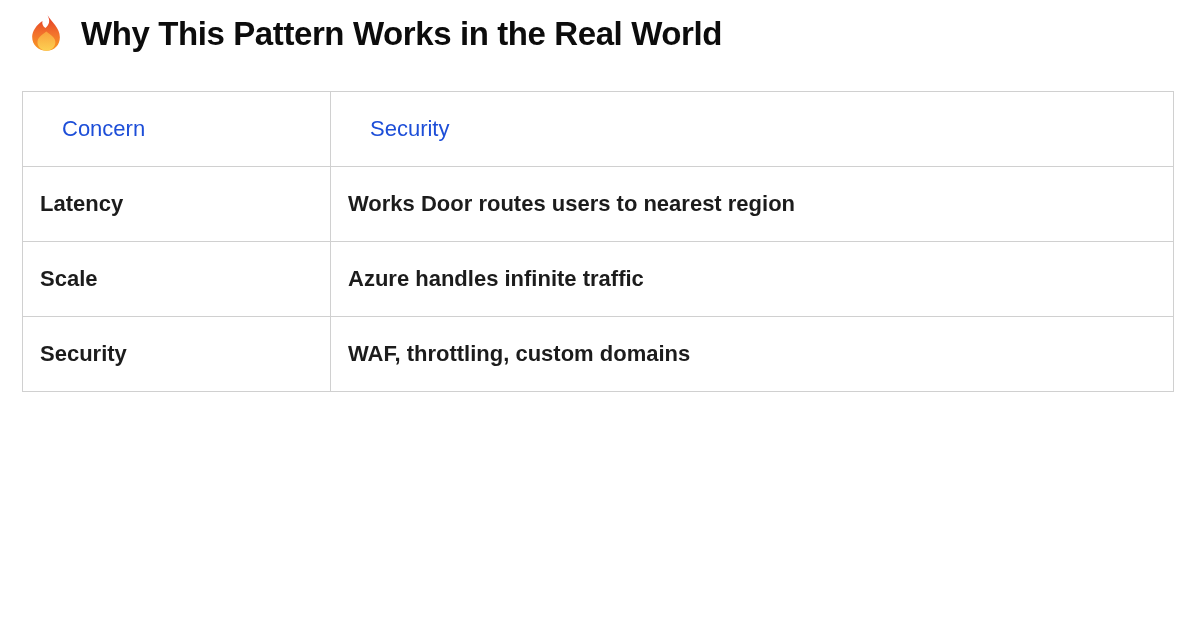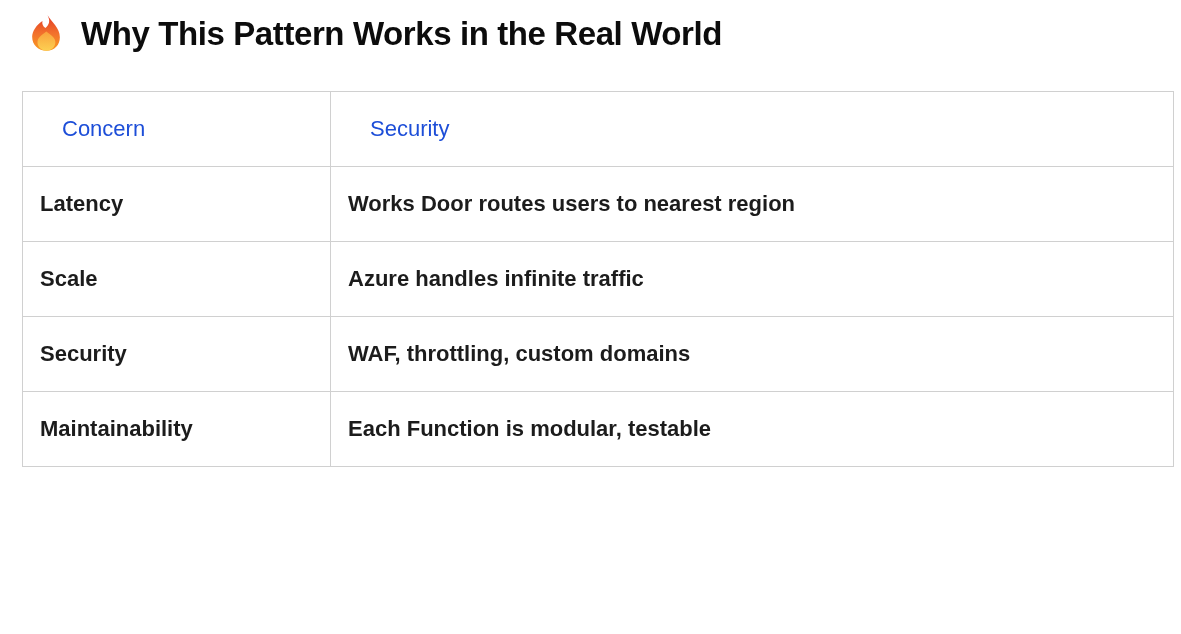--- a/index.html
+++ b/index.html
@@ -101,20 +101,16 @@
         <td>Works Door routes users to nearest region</td>
       </tr>
       <tr>
         <td>Scale</td>
         <td>Azure handles infinite traffic</td>
       </tr>
       <tr>
         <td>Security</td>
         <td>WAF, throttling, custom domains</td>
       </tr>
-      <tr>
-        <td>Maintainability</td>
-        <td>Each Function is modular, testable</td>
-      </tr>
     </tbody>
   </table>
 
 </div>
 
 </body></html>

